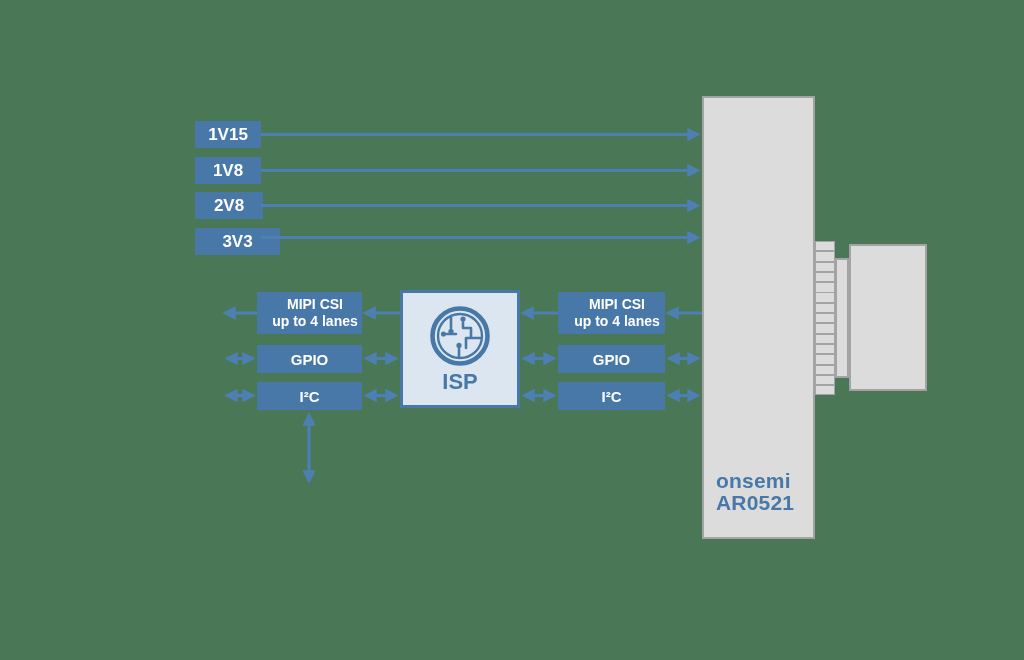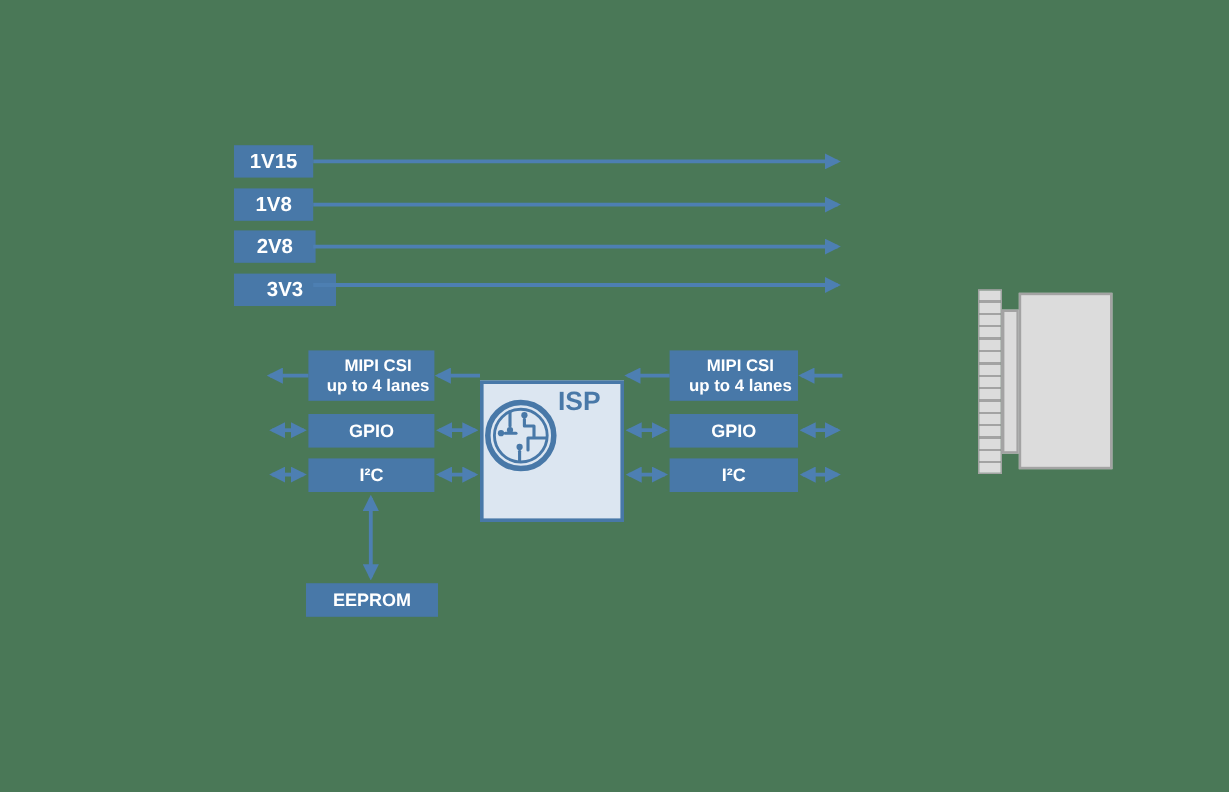--- a/index.html
+++ b/index.html
@@ -28,21 +28,21 @@
     align-items:center;justify-content:center;text-align:center;
   }
   .rail-box{font-size:17px;}
   .bus-box{font-size:15px;}
   .bus-box .two-line{font-size:14px;line-height:17px;}
   .bus-box .two-line span{display:block;margin-left:11px;}
 
   .isp-block{
     position:absolute;background:var(--isp-fill);
     border:3px solid var(--isp-border);box-sizing:border-box;
-    display:flex;flex-direction:row;justify-content:flex-start;margin-top:27px;
+    display:flex;flex-direction:column;align-items:center;justify-content:flex-start;
   }
   .isp-label{color:var(--label-text);font-weight:bold;font-size:22px;margin-top:2px;}
   .isp-icon{margin-top:12px;}
   .isp-icon .ring{fill:none;stroke:var(--isp-border);}
   .isp-icon .trace{fill:none;stroke:var(--isp-border);stroke-width:2.6;stroke-linecap:round;stroke-linejoin:round;}
   .isp-icon .via{fill:var(--isp-border);}
 
   .comb{
     position:absolute;box-sizing:border-box;border:1.5px solid var(--block-border);
     background:repeating-linear-gradient(to bottom,var(--block-fill) 0 8.3px,var(--block-border) 8.3px 10.3px);
@@ -51,20 +51,26 @@
   svg.arrow-layer{position:absolute;left:0;top:0;pointer-events:none;}
   .arrow{stroke:var(--arrow-blue);stroke-width:3.2;fill:none;}
   .ah{fill:var(--arrow-blue);}
 </style>
 </head>
 <body>
 
 <div class="canvas">
 
 
+  <div class="gray-block" style="left:702px;top:96px;width:113px;height:443px;">
+    <div class="block-label" style="left:12px;top:372px;">
+      <span>onsemi</span>
+      <span>AR0521</span>
+    </div>
+  </div>
 
   <div class="comb" style="left:815px;top:241px;width:20px;height:154px;"></div>
   <div class="gray-block" style="left:835px;top:258px;width:14px;height:120px;"></div>
   <div class="gray-block" style="left:849px;top:244px;width:78px;height:147px;"></div>
 
   <div class="blue-box rail-box" style="left:195px;top:121px;width:66px;height:27px;">
     <span>1V15</span>
   </div>
   <div class="blue-box rail-box" style="left:195px;top:157px;width:66px;height:27px;">
     <span>1V8</span>
@@ -95,23 +101,20 @@
       <span>up to 4 lanes</span>
     </div>
   </div>
   <div class="blue-box bus-box" style="left:558px;top:345px;width:107px;height:28px;">
     <span>GPIO</span>
   </div>
   <div class="blue-box bus-box" style="left:558px;top:382px;width:107px;height:28px;">
     <span>I²C</span>
   </div>
 
-  <div class="blue-box bus-box" style="left:255px;top:486px;width:110px;height:28px;">
-    <span>EEPROM</span>
-  </div>
 
   <div class="isp-block" style="left:400px;top:290px;width:120px;height:118px;">
     <svg class="isp-icon" width="62" height="62" viewBox="-31 -31 62 62">
       <circle class="ring" r="27.5" stroke-width="4.6"></circle>
       <circle class="ring" r="22" stroke-width="2.4"></circle>
       <path class="trace" d="M -9 -20 L -9 -8"></path>
       <circle class="via" cx="-9" cy="-4.6" r="2.6"></circle>
       <circle class="via" cx="3" cy="-17" r="2.6"></circle>
       <path class="trace" d="M 3 -13.6 L 3 -8 L 11 -8 L 11 1"></path>
       <path class="trace" d="M 21 2 L 6 2 L 6 12"></path>

